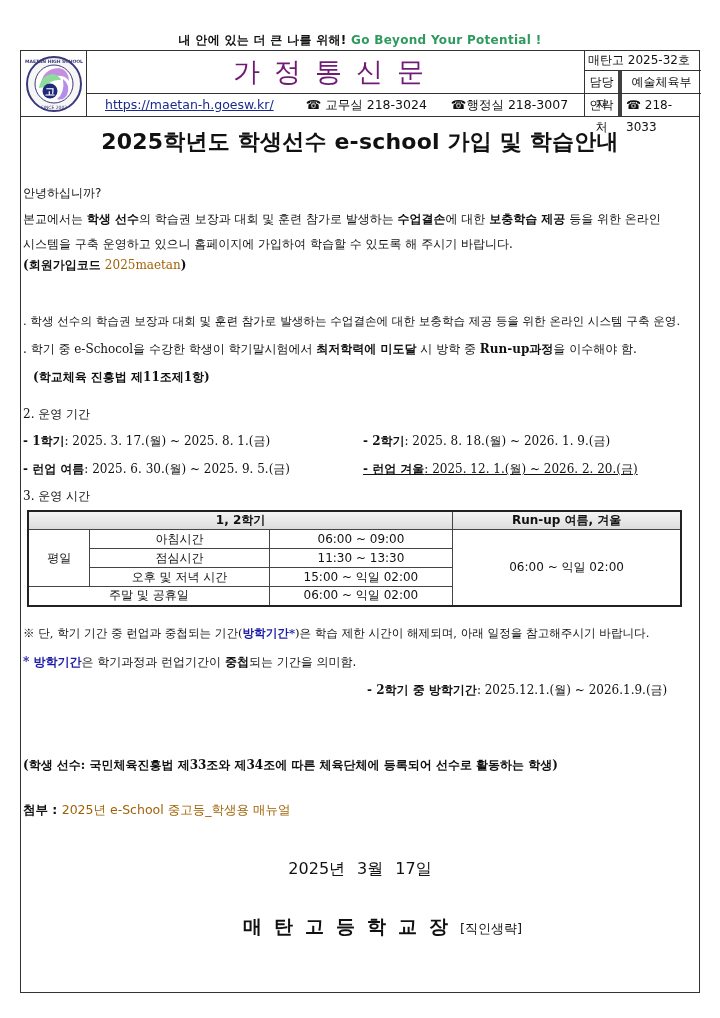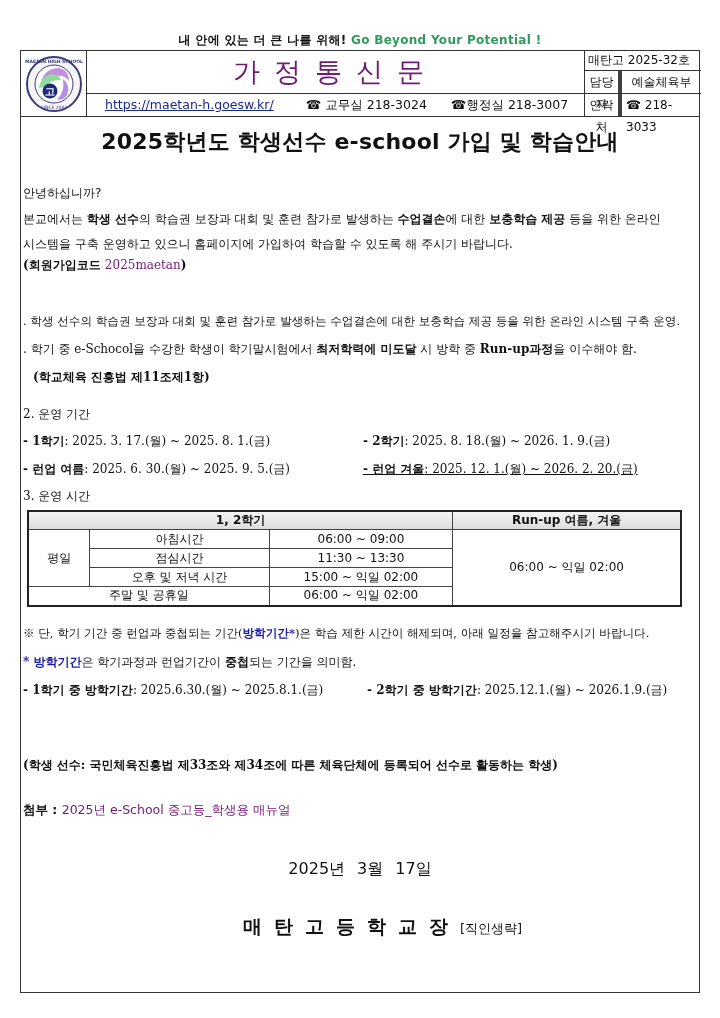--- a/index.html
+++ b/index.html
@@ -24,21 +24,21 @@
   .side .val { flex: 1; text-align: center; }
   .side .r3 .val { text-align: left; padding-left: 4px; }
 
   .body-box { position: absolute; top: 116px; left: 20px; width: 680px; height: 877px; border: 1px solid #333; }
   .main-title { position: absolute; top: 10px; left: 0; width: 678px; text-align: center; font-size: 22px; font-weight: bold; letter-spacing: 0.2px; }
 
   .txt { position: absolute; left: 2px; font-size: 12px; white-space: nowrap; font-family: "DejaVu Serif", "Liberation Serif", serif; }
   .txt.sans { font-family: "DejaVu Sans", "Liberation Sans", sans-serif; }
   .b { font-weight: bold; }
   .blue { color: #1a1aa6; }
-  .navy { color: #701a75; }
+  .navy { color: #a16207; }
   a.link { color: #1a1aa6; text-decoration: underline; }
 
   .sched { position: absolute; top: 393px; left: 6px; width: 655px; border-collapse: collapse; font-size: 12px; font-family: "DejaVu Sans", "Liberation Sans", sans-serif; border: 2px solid #222; }
   .sched td, .sched th { border: 1px solid #444; text-align: center; height: 19px; padding: 0; }
   .sched th { background: linear-gradient(#f4f4f4, #dcdcdc); font-weight: bold; height: 18px; border-bottom: 1px solid #444; }
 
   .date { position: absolute; top: 742px; left: 0; width: 678px; text-align: center; font-size: 16px; padding-left: 0; }
   .date span { margin: 0 6px; }
   .principal { position: absolute; top: 797px; left: 222px; font-size: 19px; font-weight: bold; white-space: nowrap; }
   .principal .name { letter-spacing: 12px; }
@@ -151,21 +151,20 @@
     </tr>
   </tbody>
     </table>
 
   <div class="txt" style="top:509px; font-size:11.6px;">
     <span>※ 단, 학기 기간 중 런업과 중첩되는 기간(</span><span class="b blue">방학기간*</span><span>)은 학습 제한 시간이 해제되며, 아래 일정을 참고해주시기 바랍니다.</span>
   </div>
   <div class="txt" style="top:537px;">
     <span class="blue b">* </span><span class="blue b">방학기간</span><span>은 학기과정과 런업기간이 </span><span class="b">중첩</span><span>되는 기간을 의미함.</span>
   </div>
-  <div class="txt" style="top:565px;"><span class="b"> - 1학기 중 방학기간</span><span>: 2025.6.30.(월) ~ 2025.8.1.(금)</span></div>
   <div class="txt" style="top:565px; left:346px;"><span class="b">- 2학기 중 방학기간</span><span>: 2025.12.1.(월) ~ 2026.1.9.(금)</span></div>
 
   <div class="txt b" style="top:640px;"> (학생 선수: 국민체육진흥법 제33조와 제34조에 따른 체육단체에 등록되어 선수로 활동하는 학생)</div>
 
   <div class="txt sans" style="top:685px; font-size:12.5px;">
     <span class="b"> 첨부 : </span><a href="#" class="navy" style="text-decoration:none;">2025년 e-School 중고등_학생용 매뉴얼</a>
   </div>
 
   <div class="date">
     <span>2025년</span><span>3월</span><span>17일</span>

